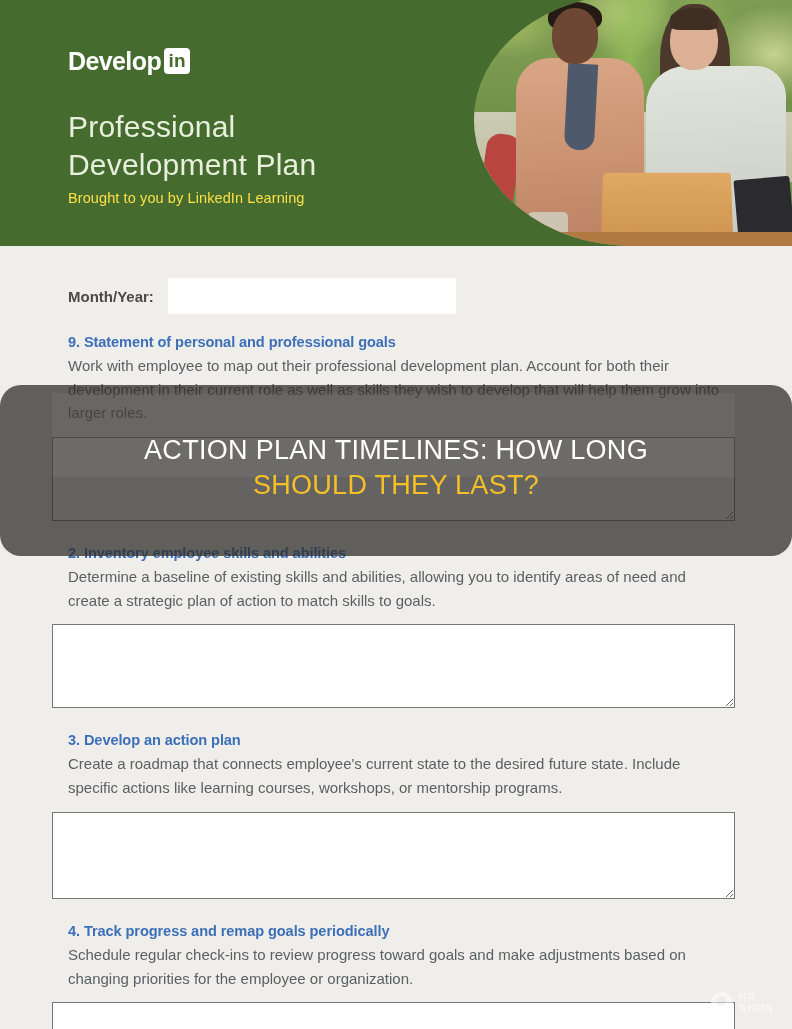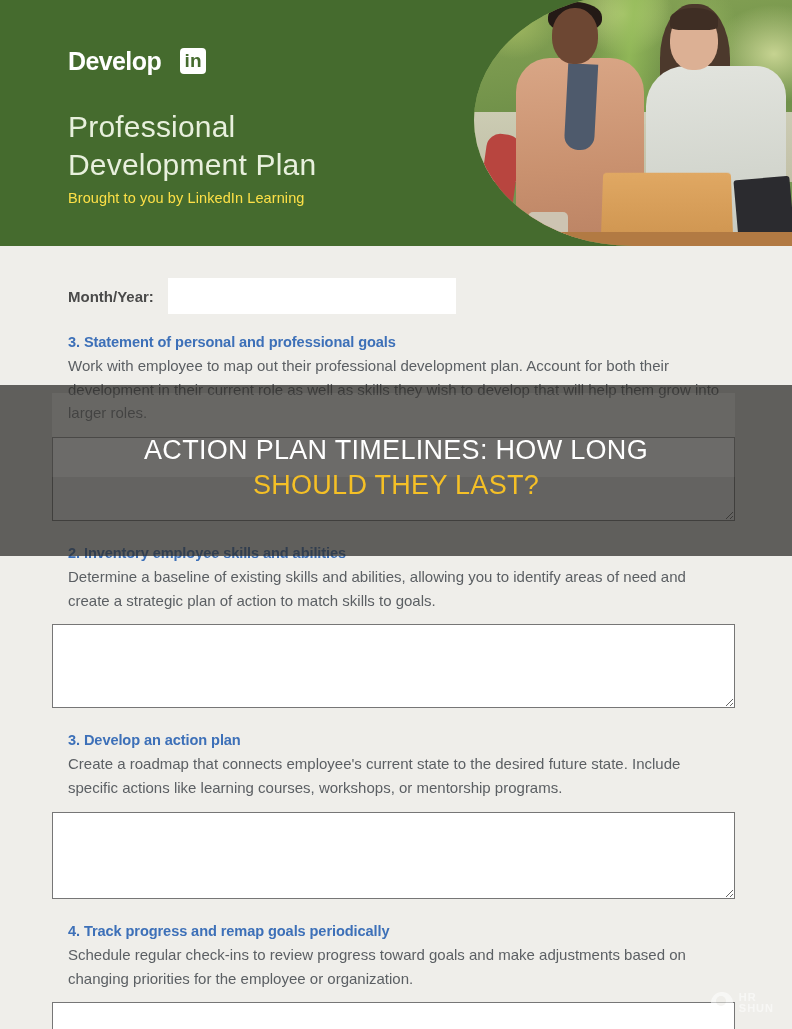--- a/index.html
+++ b/index.html
@@ -143,21 +143,21 @@
     height: 30px;
   }
   .logo-word {
     color: #ffffff;
     font-size: 25px;
     font-weight: bold;
     letter-spacing: -0.6px;
     line-height: 1;
   }
   .logo-box {
-    margin-left: 19px;
+    margin-left: 3px;
     width: 26px;
     height: 26px;
     background: #ffffff;
     border-radius: 4px;
     color: #456b2e;
     font-size: 19px;
     font-weight: bold;
     display: flex;
     align-items: center;
     justify-content: center;
@@ -241,20 +241,21 @@
 
   
   .overlay {
     position: absolute;
     left: 0;
     top: 385px;
     width: 792px;
     height: 171px;
     background: rgba(46,44,42,0.74);
     z-index: 20;
+    border-radius: 21px;
   }
   .overlay-inner-panel {
     position: absolute;
     left: 52px;
     top: 8px;
     width: 683px;
     height: 84px;
     background: rgba(255,255,255,0.055);
   }
   .overlay-text {
@@ -343,21 +344,21 @@
 </div>
 
 <div class="page">
 
   <div class="monthyear-row">
     <span class="monthyear-label">Month/Year:</span>
     <input class="monthyear-input" type="text" value="" style="">
   </div>
 
   <div class="section">
-    <div class="section-head">3. Statement of personal and professional goals</div>
+    <div class="section-head">9. Statement of personal and professional goals</div>
     <div class="section-body">Work with employee to map out their professional development plan. Account for both their development in their current role as well as skills they wish to develop that will help them grow into larger roles.</div>
     <textarea class="answer-box" style=""></textarea>
   </div>
 
   <div class="section">
     <div class="section-head">2. Inventory employee skills and abilities</div>
     <div class="section-body">Determine a baseline of existing skills and abilities, allowing you to identify areas of need and create a strategic plan of action to match skills to goals.</div>
     <textarea class="answer-box" style=""></textarea>
   </div>
 

